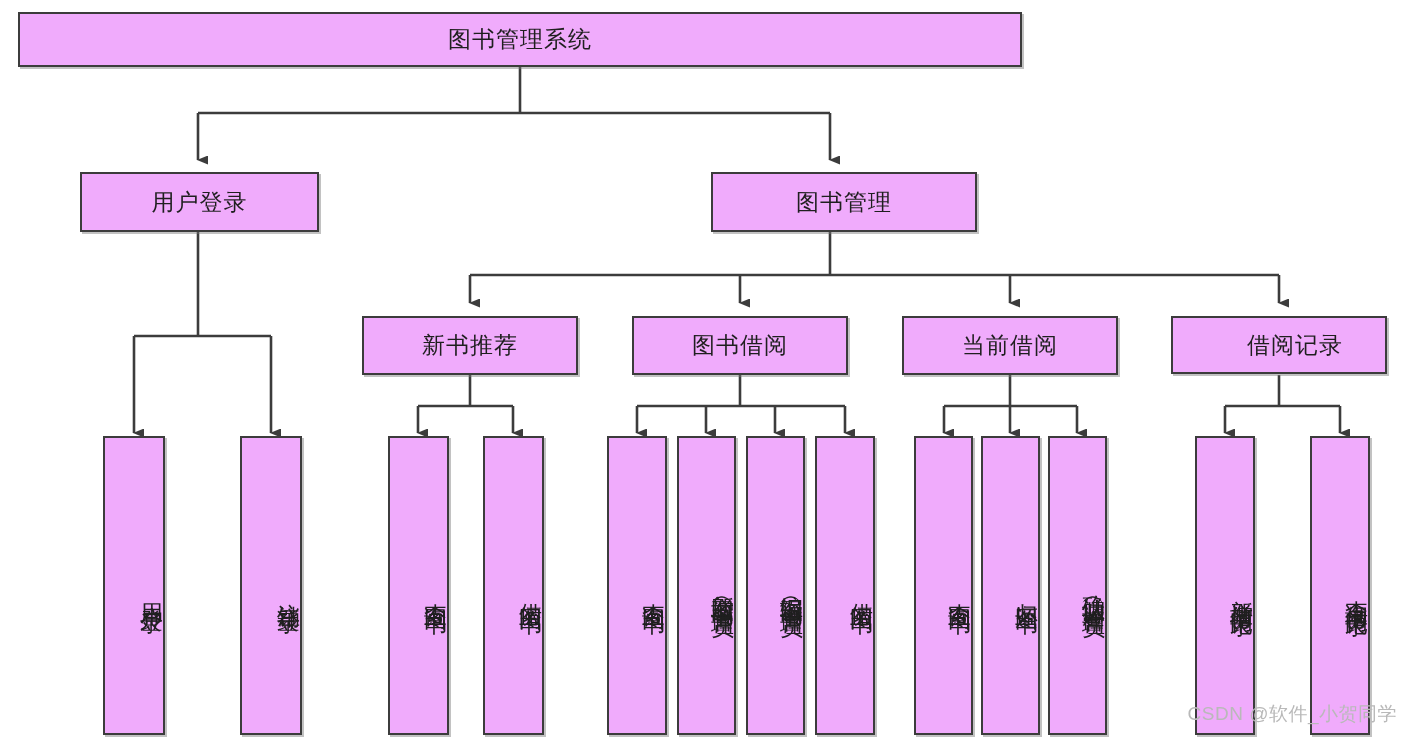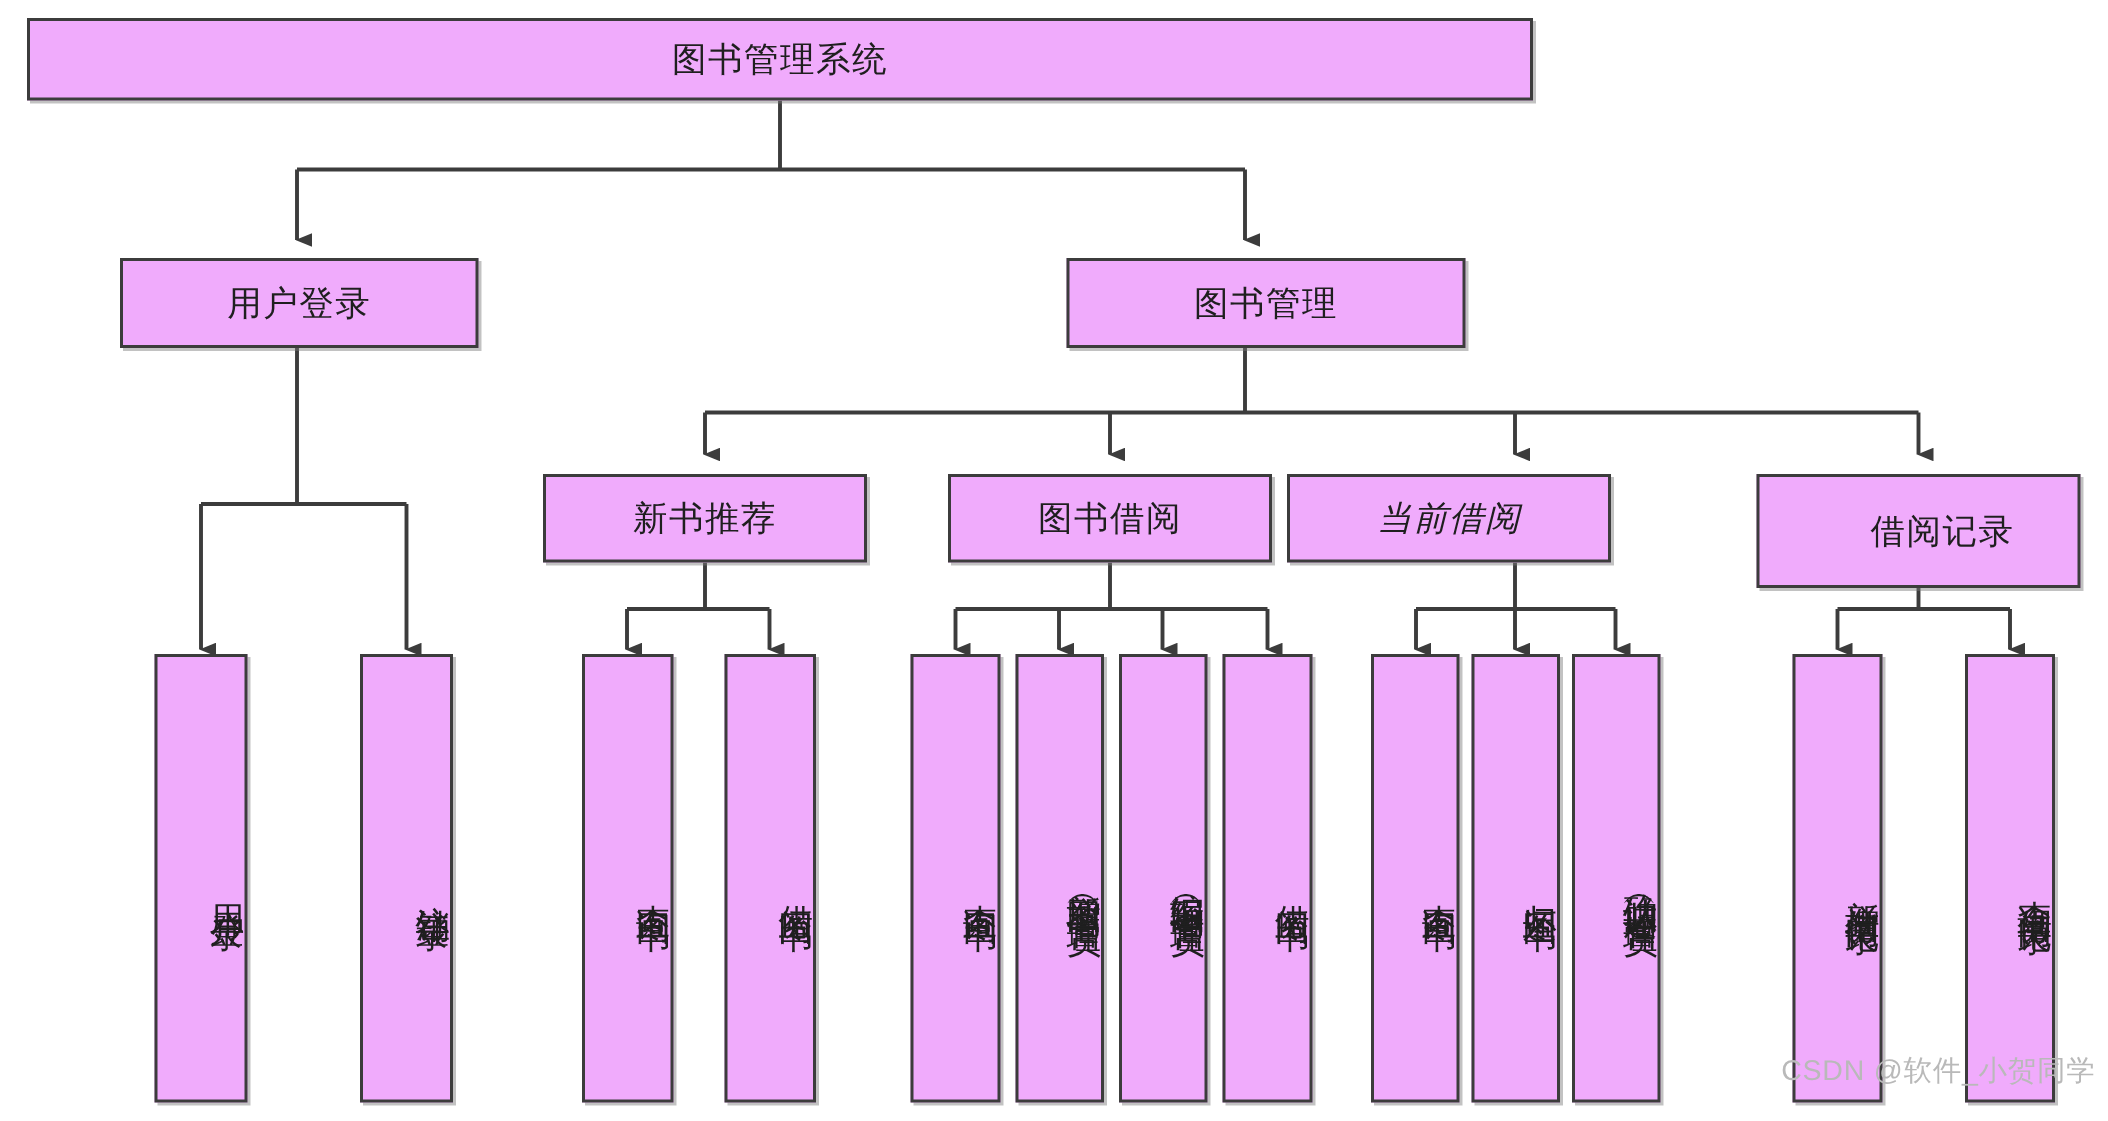--- a/index.html
+++ b/index.html
@@ -133,24 +133,24 @@
   <div class="node horizontal" style="left:711px; top:172px; width:266px; height:60px;">
     <span>图书管理</span>
   </div>
 
   <div class="node horizontal" style="left:362px; top:316px; width:216px; height:59px;">
     <span>新书推荐</span>
   </div>
   <div class="node horizontal" style="left:632px; top:316px; width:216px; height:59px;">
     <span>图书借阅</span>
   </div>
-  <div class="node horizontal" style="left:858px; top:316px; width:216px; height:59px;font-style:italic;">
+  <div class="node horizontal" style="left:902px; top:316px; width:216px; height:59px;">
     <span>当前借阅</span>
   </div>
-  <div class="node horizontal" style="left:1171px; top:316px; width:216px; height:76px;padding-left:32px;">
+  <div class="node horizontal" style="left:1171px; top:316px; width:216px; height:58px;padding-left:32px;">
     <span>借阅记录</span>
   </div>
 
   <div class="node vertical" style="left:103px; top:436px; width:62px; height:299px;">
     <span class="vlabel">用户登录</span>
   </div>
   <div class="node vertical" style="left:240px; top:436px; width:62px; height:299px;">
     <span class="vlabel">注销登录</span>
   </div>
 

